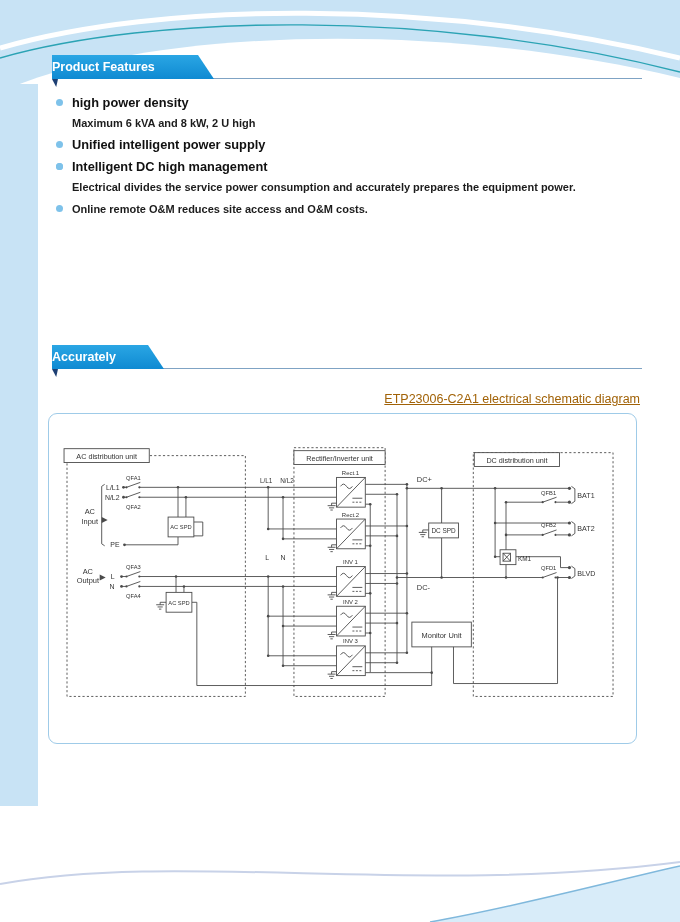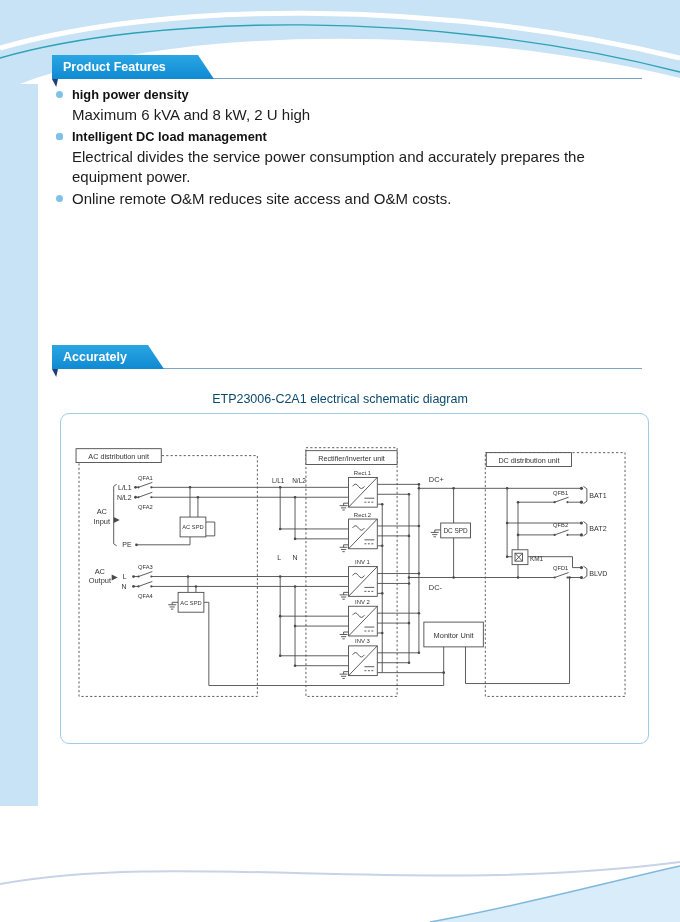--- a/index.html
+++ b/index.html
@@ -4,39 +4,39 @@
 <style>
   html,body{margin:0;padding:0;}
   body{width:680px;height:922px;position:relative;overflow:hidden;background:#fff;
        font-family:"Liberation Sans",sans-serif;}
   .band-top{position:absolute;top:0;left:0;width:680px;height:100px;}
   .band-bottom{position:absolute;top:806px;left:0;width:680px;height:116px;}
   .strip{position:absolute;left:0;top:84px;width:38px;height:724px;background:#c8e3f5;}
   .content-card{position:absolute;left:38px;top:84px;width:642px;height:724px;background:#fff;
                 border-top-left-radius:14px;}
   .banner{position:absolute;left:52px;height:24px;line-height:24px;color:#fff;font-weight:bold;
-          font-size:12.5px;padding-left:11px;box-sizing:border-box;
+          font-size:12.5px;box-sizing:border-box;
           background:linear-gradient(180deg,#2aa6e4,#0f8ad2);
           clip-path:polygon(0 0,calc(100% - 16px) 0,100% 100%,0 100%);}
   .banner-features{top:55px;width:162px;}
   .banner-electrical{top:345px;width:112px;}
   .fold{position:absolute;left:52px;width:6px;height:8px;background:#1d3f73;
         clip-path:polygon(0 0,100% 0,70% 100%);}
   .fold-1{top:79px;} .fold-2{top:369px;}
   .rule{position:absolute;left:52px;width:590px;height:1.5px;background:#7fa3c4;}
   .rule-1{top:77.5px;} .rule-2{top:367.5px;}
-  .features-list{position:absolute;left:56px;top:85px;width:562px;}
+  .features-list{position:absolute;left:56px;top:93px;width:562px;}
   .feature-item{position:relative;padding-left:16px;margin-bottom:2px;}
   .bullet{position:absolute;left:0;top:6px;width:7px;height:7px;border-radius:50%;background:#7ec2ea;}
   .feature-title{font-size:12.8px;font-weight:bold;line-height:20px;color:#111;}
-  .feature-body{font-size:15px;line-height:20px;color:#1c1c1c;}
-  .diagram-title{position:absolute;top:392px;left:40px;width:600px;text-align:center;
-                 font-size:12.5px;color:#0c4a6e;}
+  .feature-body{font-size:11px;line-height:20px;color:#1c1c1c;font-weight:bold;}
+  .diagram-title{position:absolute;top:392px;left:40px;width:600px;text-align:right;
+                 font-size:12.5px;color:#a16207;text-decoration:underline;}
   .diagram-box{position:absolute;left:48px;top:413px;width:589px;height:331px;box-sizing:border-box;
-               border:1.5px solid #9fcbe8;border-radius:9px;background:#fff;margin-left:12px;}
+               border:1.5px solid #9fcbe8;border-radius:9px;background:#fff;}
   .diagram-box svg{display:block;width:100%;height:100%;}
   .w{stroke:#4a4a4a;stroke-width:0.9;fill:none;}
   .dashbox{stroke:#4a4a4a;stroke-width:0.9;fill:none;stroke-dasharray:2.2,2.2;}
   .lbox{fill:#fff;stroke:#4a4a4a;stroke-width:0.9;}
   .dot{fill:#4a4a4a;}
   .t{fill:#333;font-family:"Liberation Sans",sans-serif;}
 </style>
 </head>
 <body>
 
@@ -68,27 +68,28 @@
 <div class="fold fold-1"></div>
 
 <div class="features-list">
   <div class="feature-item">
     <span class="bullet"></span>
     <div class="feature-title">high power density</div>
     <div class="feature-body">Maximum 6 kVA and 8 kW, 2 U high</div>
   </div>
   <div class="feature-item">
     <span class="bullet"></span>
-  </div>
-  <div class="feature-item">
-    <span class="bullet"></span>
-  </div>
-  <div class="feature-item">
-    <span class="bullet"></span>
-    <div class="feature-title">Intelligent DC load management</div>
+    <div class="feature-title">Unified intelligent power supply</div>
+  </div>
+  <div class="feature-item">
+    <span class="bullet"></span>
+  </div>
+  <div class="feature-item">
+    <span class="bullet"></span>
+    <div class="feature-title">Intelligent DC high management</div>
     <div class="feature-body">Electrical divides the service power consumption and accurately prepares the equipment power.</div>
   </div>
   <div class="feature-item">
     <span class="bullet"></span>
     <div class="feature-body">Online remote O&amp;M reduces site access and O&amp;M costs.</div>
   </div>
 </div>
 
 <div class="rule rule-2"></div>
 <div class="banner banner-electrical">

